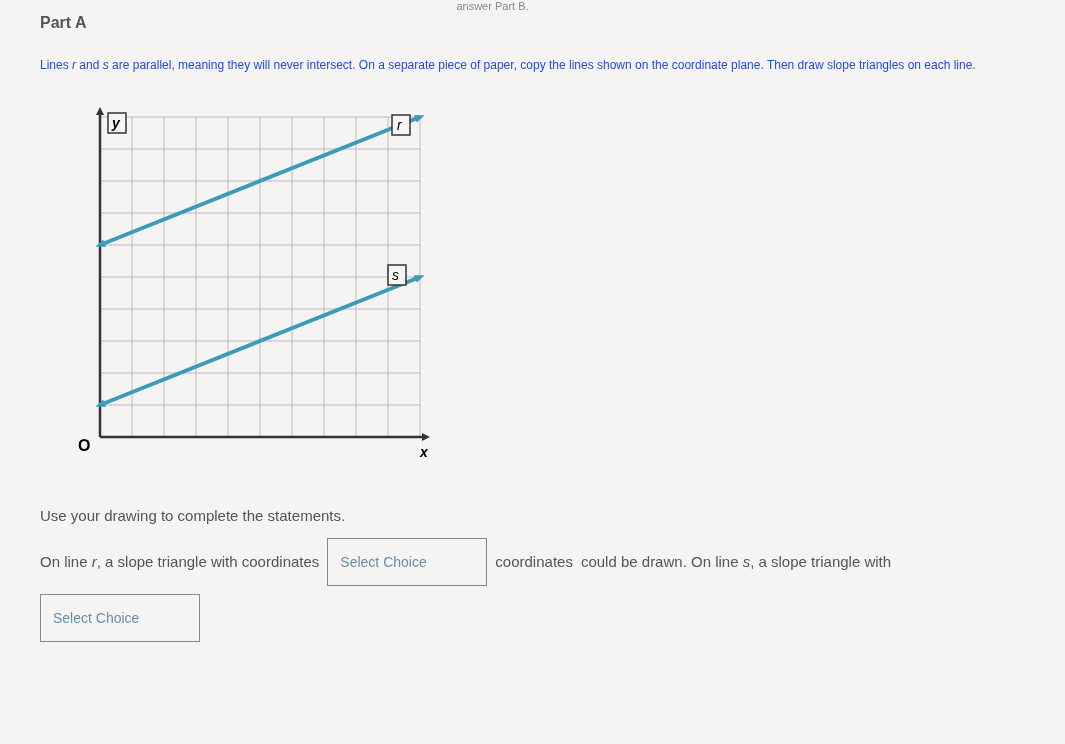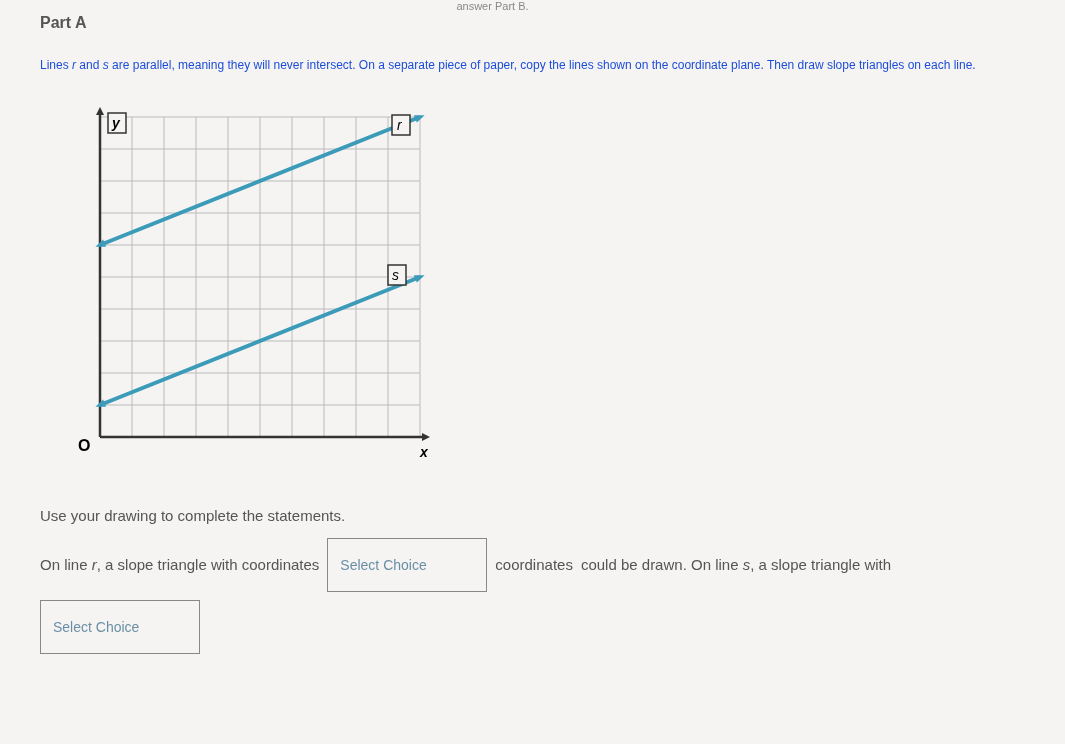--- a/index.html
+++ b/index.html
@@ -62,21 +62,21 @@
     .select-box {
       display: inline-flex;
       align-items: center;
       border: 1px solid #888;
       padding: 6px 40px 6px 12px;
       color: #6a8fa5;
       font-size: 14px;
       background: transparent;
       cursor: pointer;
       min-width: 160px;
-      height: 54px;
+      height: 48px;
     }
     .italic {
       font-style: italic;
     }
   </style>
 </head>
 <body>
 
 <div class="header-fragment">
   <span>answer Part B.</span>

